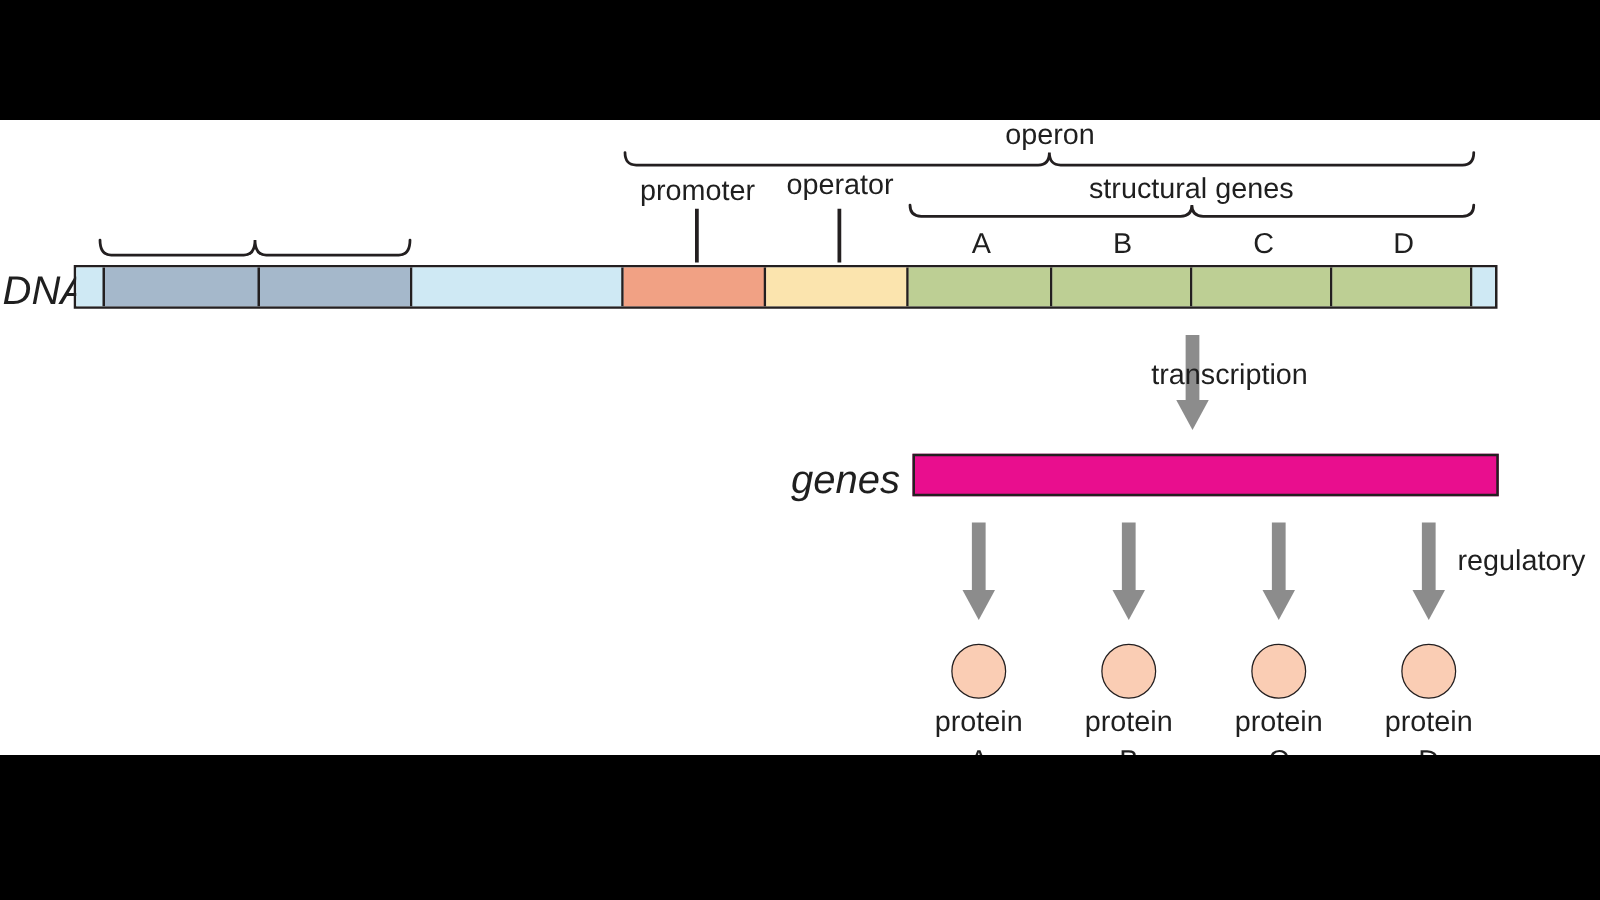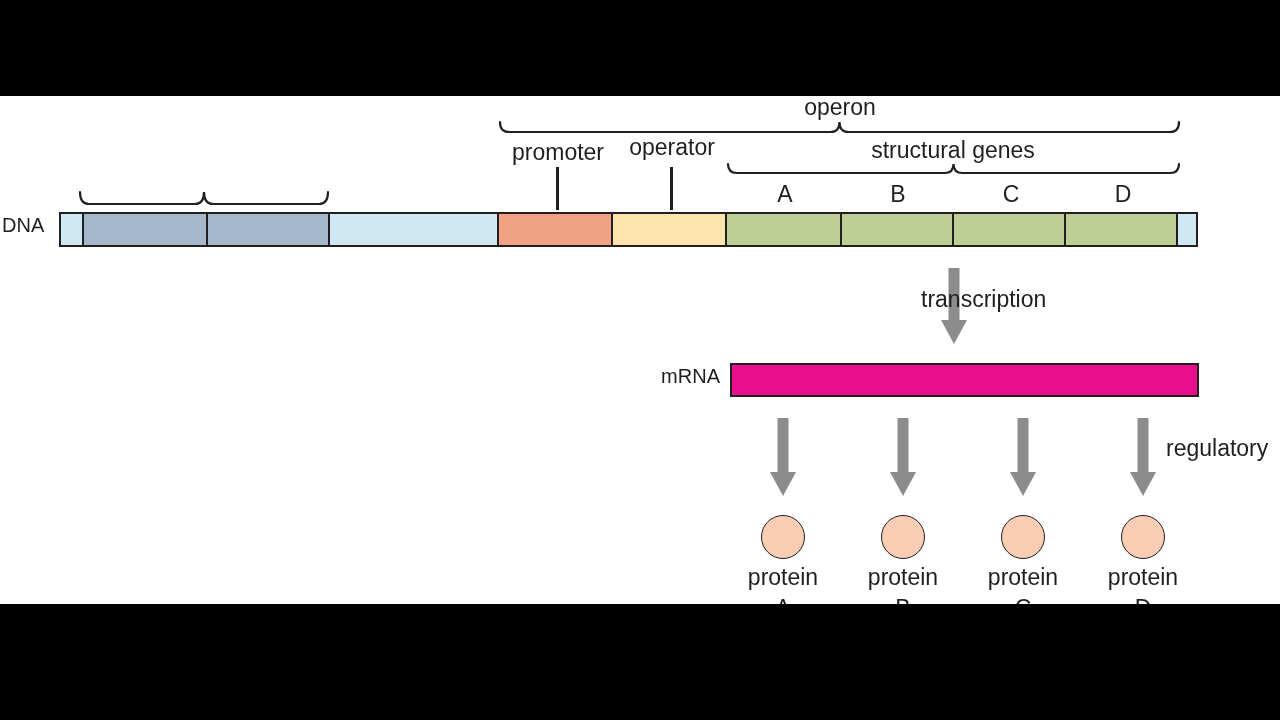--- a/index.html
+++ b/index.html
@@ -9,21 +9,21 @@
   .stage{
     position:relative; width:1280px; height:604px; background:var(--bg);
     overflow:hidden; font-family:"Liberation Sans", sans-serif; color:var(--text);
   }
   .letterbox{position:absolute; left:0; width:1280px; background:var(--letterbox);}
   .letterbox.top{top:0; height:96px;}
   .letterbox.bottom{top:625px; height:95px;}
 
   .lbl{position:absolute; font-size:23px; line-height:1.2; white-space:nowrap;}
   .lbl.center{transform:translateX(-50%);}
-  .lbl.big{font-size:20px;}
+  .lbl.big{font-size:32px;font-style:italic;}
 
   .brace{position:absolute; overflow:visible;}
   .brace path{fill:none; stroke:var(--outline); stroke-width:2.2; stroke-linecap:round;}
 
   .pointer-line{position:absolute; width:2.5px; background:var(--outline);}
 
   #dna-bar{
     position:absolute; left:59px; top:212px; width:1139px; height:35px;
     box-sizing:border-box; border:2px solid var(--outline); display:flex;
   }
@@ -89,21 +89,21 @@
       <div class="dna-seg" style="flex: 113 0 0px; background: rgb(189, 207, 148);"></div>
       <div class="dna-seg" style="flex: 18 0 0px; background: rgb(207, 233, 244);"></div>
     </div>
 
   <svg id="transcription-arrow" class="arrow-svg" width="28" height="76" style="left: 940px; top: 268px;">
       <rect x="8.5" y="0" width="11" height="54"></rect>
       <polygon points="1,52 27,52 14,76"></polygon>
     </svg>
   <div class="lbl" style="left:921px; top:286px;">transcription</div>
 
-  <div class="lbl big" style="left:620px; top:364px; width:100px; text-align:right;">mRNA</div>
+  <div class="lbl big" style="left:620px; top:364px; width:100px; text-align:right;">genes</div>
   <div id="mrna-bar" style="background: rgb(233, 14, 142);"></div>
 
   <div class="lbl" style="left:1166px; top:435px;">regulatory</div>
   <div id="protein-row">
       <svg class="arrow-svg" width="28" height="78" style="left: 769px; top: 418px;">
         <rect x="8.5" y="0" width="11" height="56"></rect>
         <polygon points="1,54 27,54 14,78"></polygon>
       </svg>
       <div class="protein-circle" style="left: 761px; top: 515px; background: rgb(250, 205, 180);"></div>
       <div class="lbl center" style="left: 783px; top: 564px;">protein</div>

